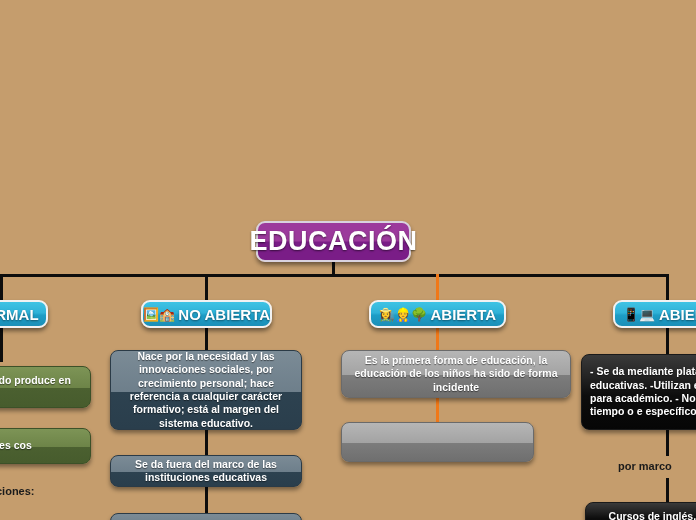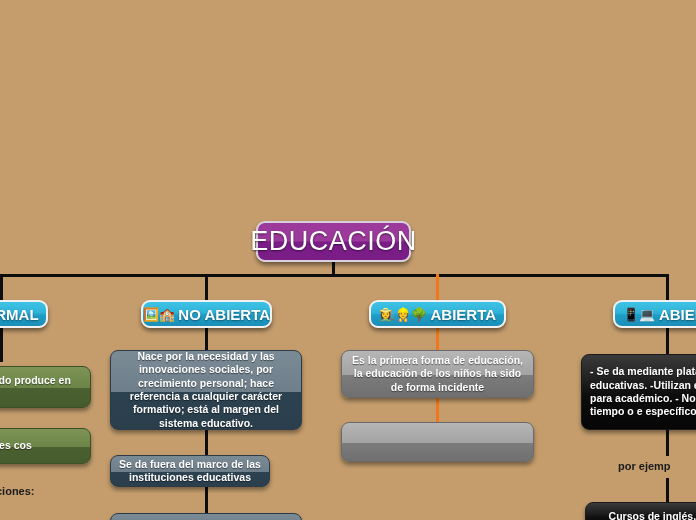--- a/index.html
+++ b/index.html
@@ -20,21 +20,21 @@
     box-sizing:border-box;
     border-radius:9px;
     border:2px solid #d9d2de;
     background:linear-gradient(to bottom,#9c3a9c 0%,#9c3a9c 48%,#7a1d87 52%,#7a1d87 100%);
     box-shadow:0 3px 4px rgba(0,0,0,.45);
     display:flex;align-items:center;justify-content:center;
   }
   .root span{
     color:#ffffff;
     font-size:27px;
-    font-weight:normal;
+    font-weight:bold;
     letter-spacing:.5px;
     text-shadow:0 1px 2px rgba(0,0,0,.55);
     white-space:nowrap;
   }
 
   
   .cat{
     position:absolute;
     box-sizing:border-box;
     border-radius:9px;
@@ -149,39 +149,39 @@
   <div class="box green left" style="left:-84px;top:428px;width:175px;height:36px;">
     <span class="txt">o y a los poderes cos</span>
   </div>
 
   <div class="free-label" style="left:-4px;top:485px;">ciones:</div>
 
   <div class="box slate center" style="left:110px;top:350px;width:192px;height:80px;">
     <span class="txt">Nace por la necesidad y las innovaciones sociales, por crecimiento personal; hace referencia a cualquier carácter formativo; está al margen del sistema educativo.</span>
   </div>
 
-  <div class="box slate center" style="left:110px;top:455px;width:160px;height:32px;">
+  <div class="box slate center" style="left:110px;top:455px;width:192px;height:32px;">
     <span class="txt">Se da fuera del marco de las instituciones educativas</span>
   </div>
 
   <div class="box slate center" style="left:110px;top:513px;width:192px;height:26px;">
     <span class="txt"></span>
   </div>
 
-  <div class="box silver center" style="left:341px;top:350px;width:193px;height:48px;">
+  <div class="box silver center" style="left:341px;top:350px;width:230px;height:48px;">
     <span class="txt">Es la primera forma de educación, la educación de los niños ha sido de forma incidente</span>
   </div>
 
   <div class="box silver left" style="left:341px;top:422px;width:193px;height:40px;">
     <span class="txt"></span>
   </div>
 
   <div class="box black left" style="left:581px;top:354px;width:175px;height:76px;">
     <span class="txt">- Se da mediante platafor educativas. -Utilizan el Internet para académico. - No tienen un tiempo o e específico.</span>
   </div>
 
-  <div class="free-label" style="left:618px;top:460px;">por ejemp</div>
+  <div class="free-label" style="left:618px;top:460px;">por marco</div>
 
   <div class="box black center" style="left:585px;top:502px;width:172px;height:30px;">
     <span class="txt">Cursos de inglés, diplom</span>
   </div>
 
 </div>
 
 </body></html>

